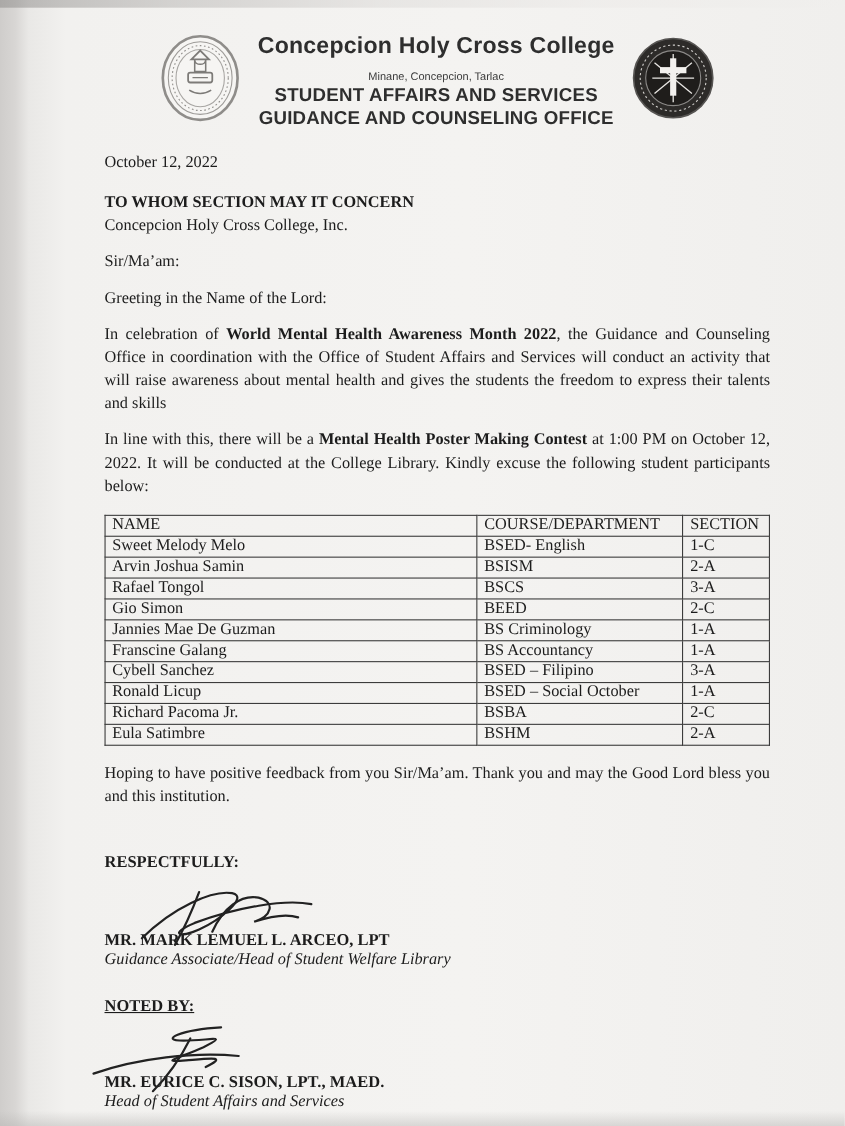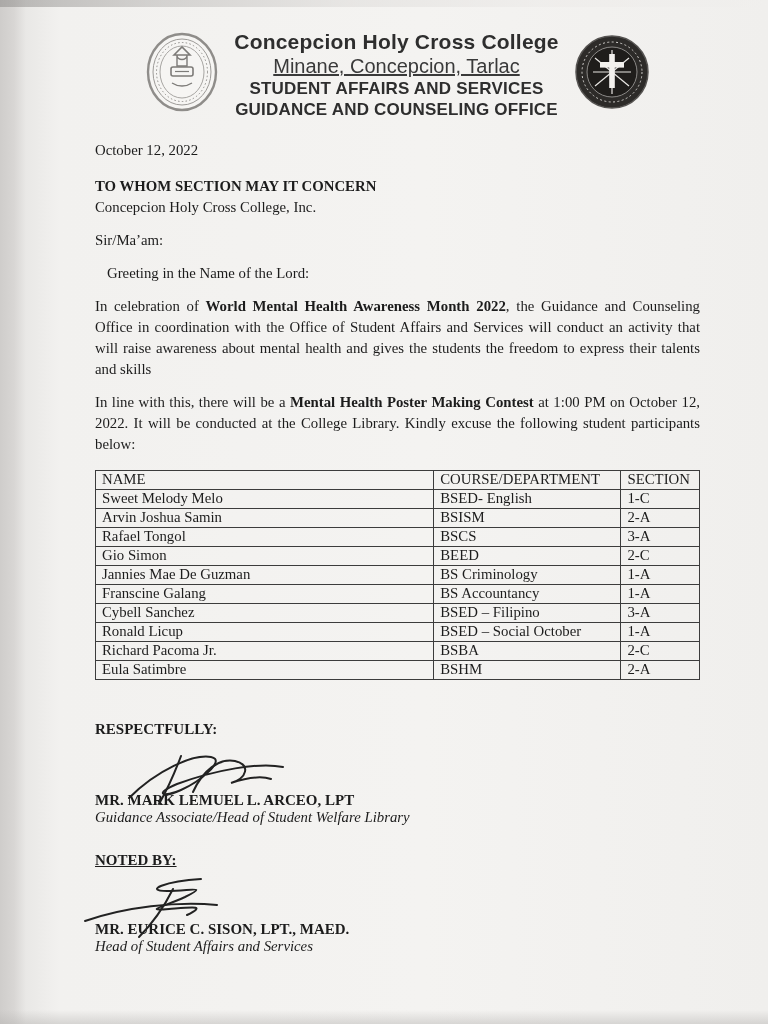--- a/index.html
+++ b/index.html
@@ -41,29 +41,29 @@
     text-align: center;
     font-family: "Liberation Sans", sans-serif;
     padding-top: 2px;
   }
   .lh-college {
     font-size: 21px;
     font-weight: bold;
     color: #2e2e2e;
     letter-spacing: .2px;
   }
-  .lh-address { font-size: 20px; color: #3a3a3a; margin-top: 1px; text-decoration: underline; }
+  .lh-address { font-size: 10px; color: #3a3a3a; margin-top: 11px; }
   .lh-office { font-size: 17px; font-weight: bold; color: #2e2e2e; margin-top: 1px; letter-spacing: .2px; }
   
   .line { font-size: 14.8px; line-height: 21px; }
   .date-line { margin-top: 20px; }
   .recipient { margin-top: 15px; }
   .bold { font-weight: bold; }
   .salutation { margin-top: 12px; }
-  .greeting { margin-top: 12px; margin-left: 12px; }
+  .greeting { margin-top: 12px; }
   .para { margin-top: 12px; text-align: justify; font-size: 14.8px; line-height: 21px; }
   
   table.participants {
     margin-top: 15px;
     width: 100%;
     border-collapse: collapse;
     font-size: 14.8px;
   }
   table.participants th, table.participants td {
     border: 1.2px solid #3c3c3c;
@@ -213,20 +213,21 @@
             <td>2-C</td>
           </tr>
           <tr>
             <td>Eula Satimbre</td>
             <td>BSHM</td>
             <td>2-A</td>
           </tr>
         </tbody>
     </table>
 
+    <p class="para closing">Hoping to have positive feedback from you Sir/Ma’am. Thank you and may the Good Lord bless you and this institution.</p>
 
     <div class="line sig-label">RESPECTFULLY:</div>
     <div class="sig-block" id="sig1">
       <svg class="scrawl" width="175" height="62" viewBox="0 0 175 62" fill="none" stroke="#222222" stroke-width="2" stroke-linecap="round">
         <path d="M6 50 C34 22, 70 6, 88 9 C104 12, 76 34, 58 42 C40 50, 30 46, 54 36 C92 22, 136 14, 160 19"></path>
         <path d="M70 44 C80 22, 96 10, 112 13 C128 17, 124 30, 108 35 C120 31, 136 27, 148 31"></path>
         <path d="M58 8 C52 24, 44 42, 36 56"></path>
       </svg>
       <div class="sig-name">MR. MARK LEMUEL L. ARCEO, LPT</div>
       <div class="sig-title">Guidance Associate/Head of Student Welfare Library</div>

